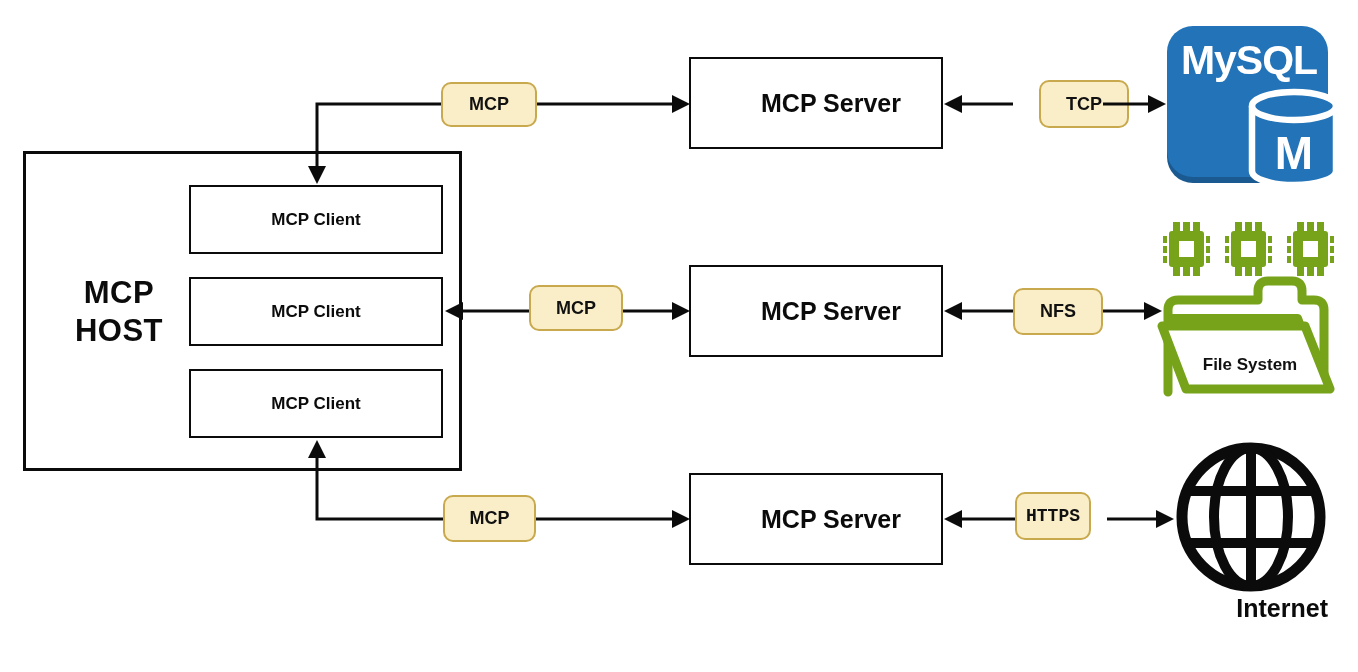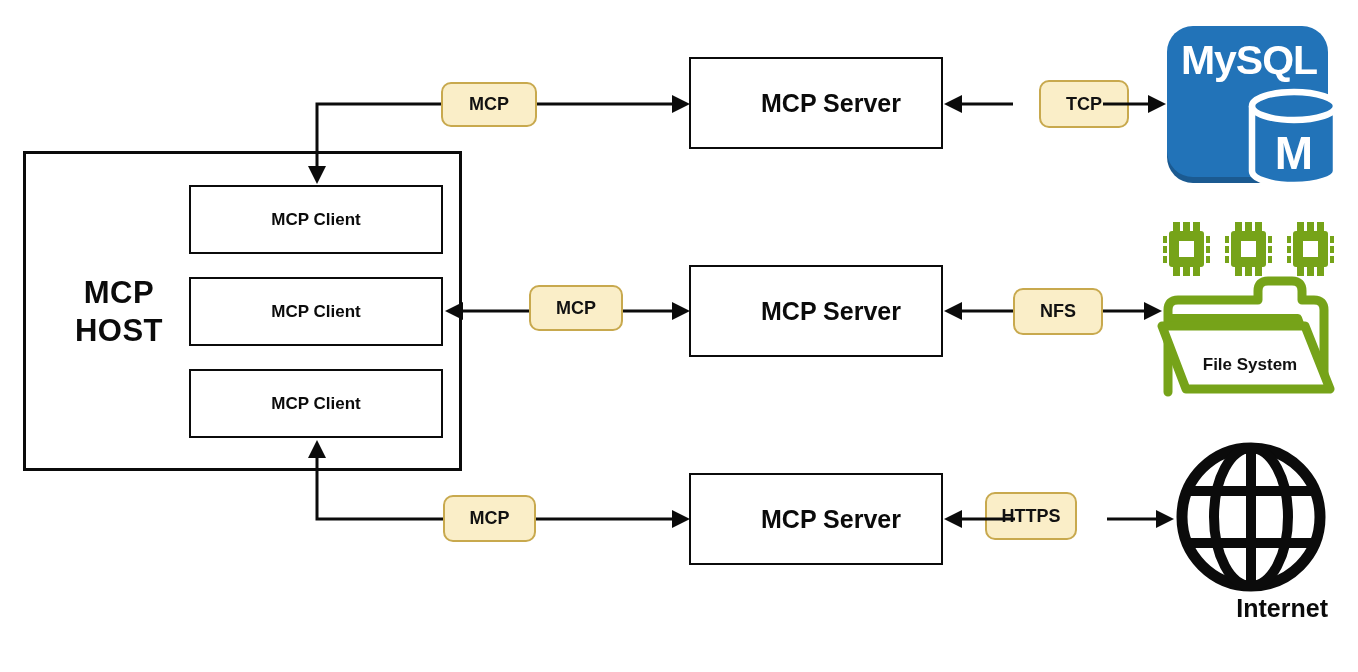--- a/index.html
+++ b/index.html
@@ -62,21 +62,21 @@
   </div>
   <div class="box server" style="top:473px;">
     <span>MCP Server</span>
   </div>
 
   <div class="badge" style="left:441px;top:82px;width:96px;height:45px;">MCP</div>
   <div class="badge" style="left:529px;top:285px;width:94px;height:46px;">MCP</div>
   <div class="badge" style="left:443px;top:495px;width:93px;height:47px;">MCP</div>
   <div class="badge" style="left:1013px;top:80px;width:90px;height:48px;margin-left:26px;">TCP</div>
   <div class="badge" style="left:1013px;top:288px;width:90px;height:47px;">NFS</div>
-  <div class="badge" style="left:985px;top:492px;width:92px;height:48px;">HTTPS</div>
+  <div class="badge" style="left:1015px;top:492px;width:76px;height:48px;font-family:Liberation Mono, monospace;">HTTPS</div>
 
   <svg class="icon" style="left:1164px;top:20px;" width="176" height="170" viewBox="0 0 176 170">
     <rect x="3" y="13" width="161" height="150" rx="26" fill="#1B5A91"></rect>
     <rect x="3" y="6" width="161" height="151" rx="26" fill="#2273B8"></rect>
     <text x="85" y="54" text-anchor="middle" font-family="Liberation Sans, sans-serif" font-weight="bold" font-size="41" letter-spacing="-1" fill="#ffffff">MySQL</text>
 
     <path d="M 88 86 V 151 A 42 14 0 0 0 172 151 V 86" fill="#2273B8" stroke="#ffffff" stroke-width="6.5"></path>
     <ellipse cx="130" cy="86" rx="42" ry="14" fill="#2273B8" stroke="#ffffff" stroke-width="6.5"></ellipse>
     <text x="130" y="149" text-anchor="middle" font-family="Liberation Sans, sans-serif" font-weight="bold" font-size="46" fill="#ffffff">M</text>
   </svg>

